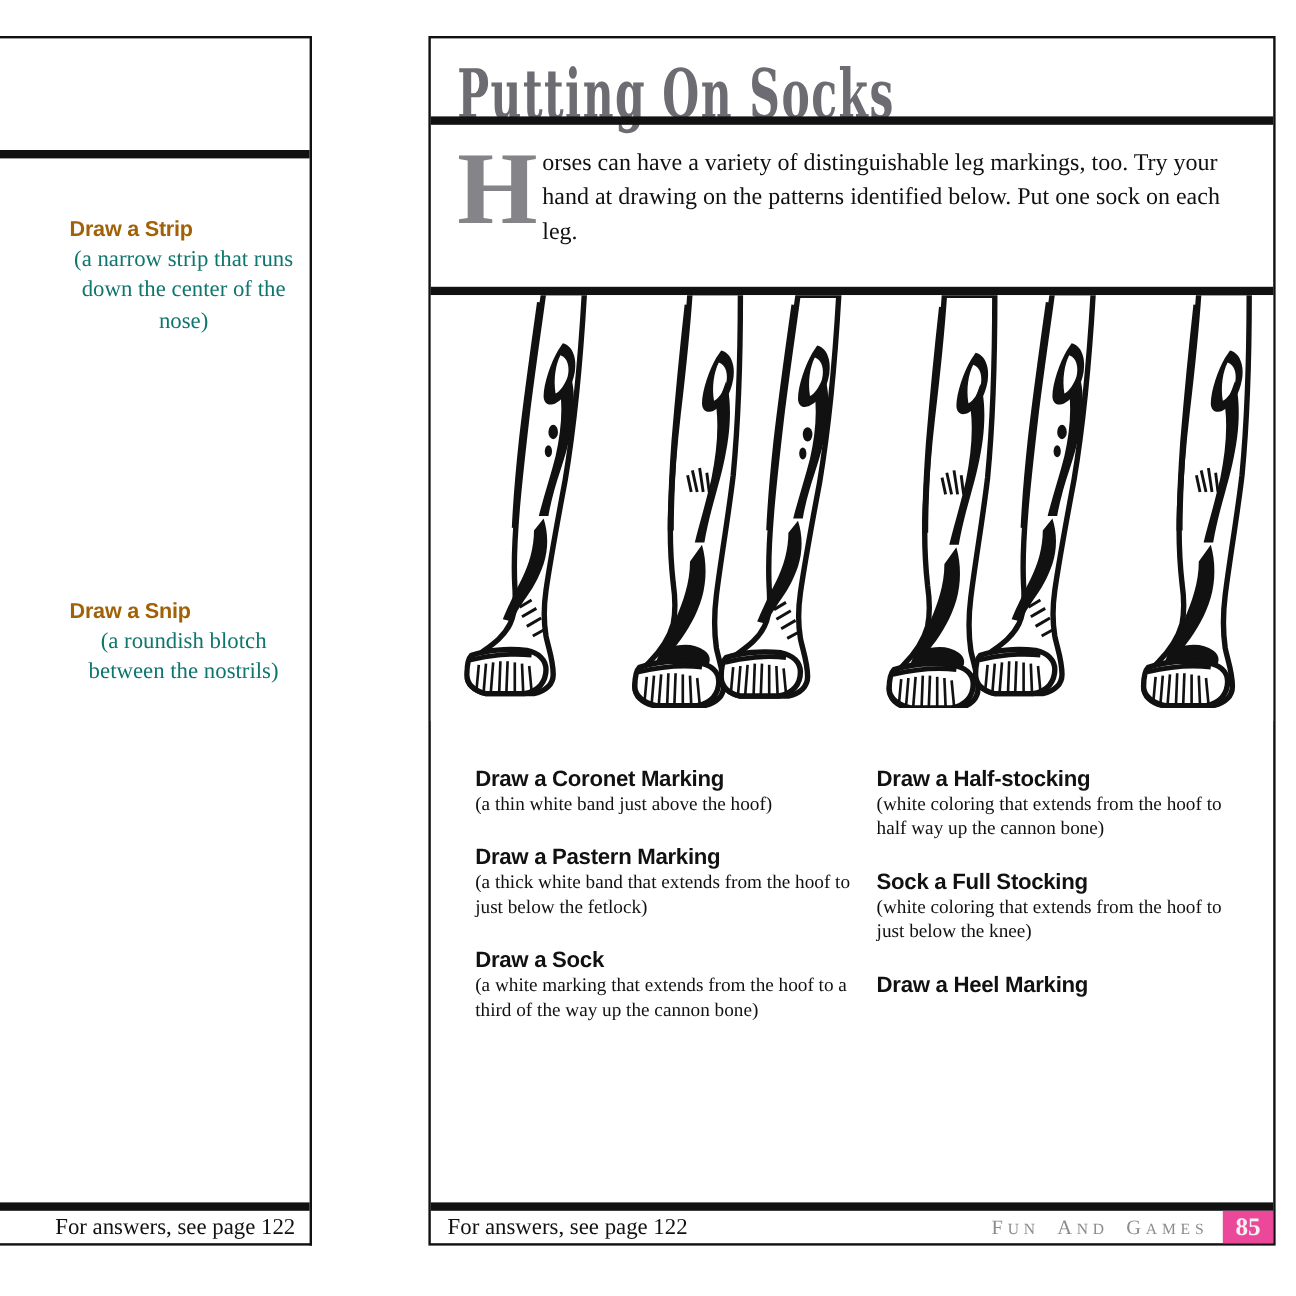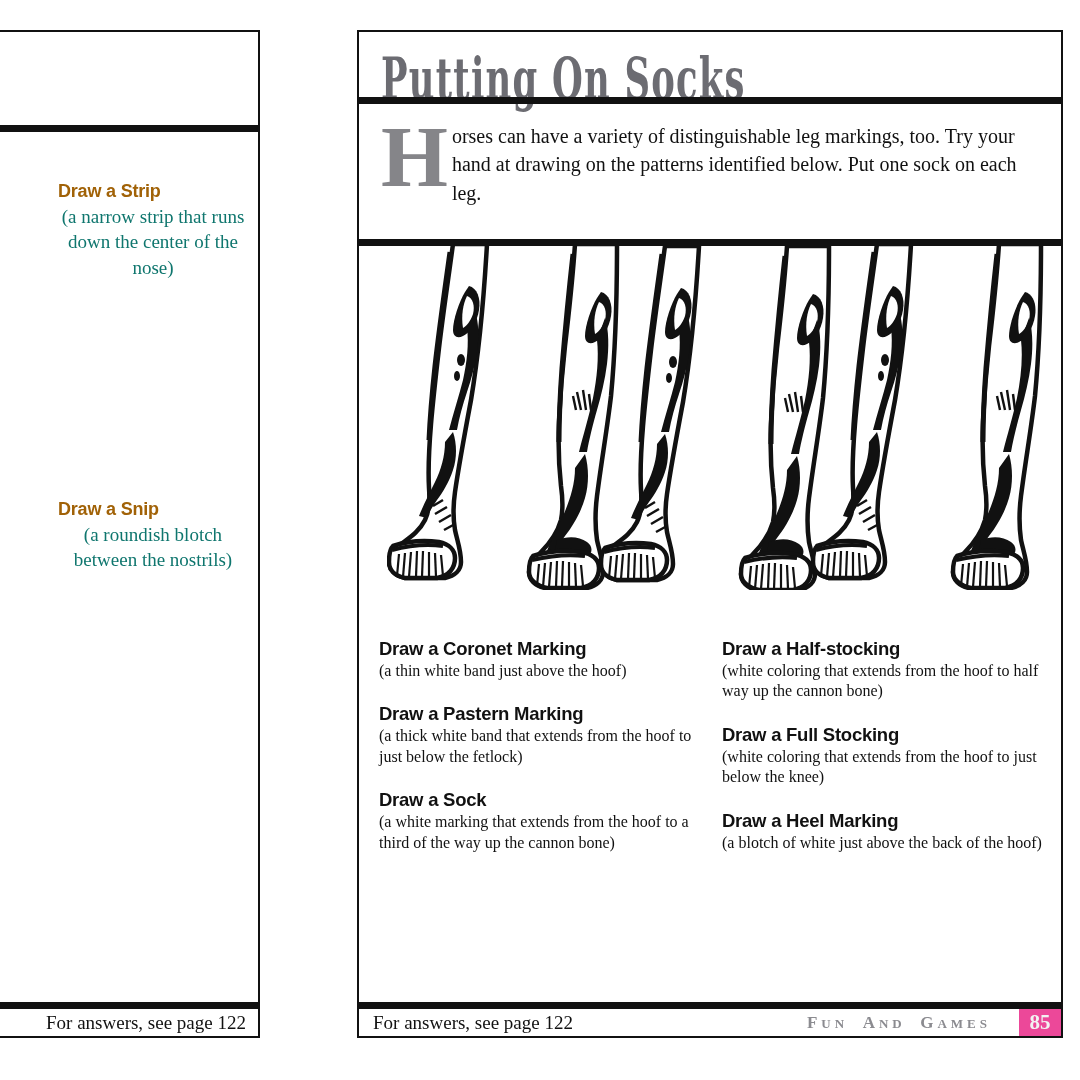--- a/index.html
+++ b/index.html
@@ -74,21 +74,21 @@
 
   
   #illustration{
     position:relative;height:355px;background:#fff;overflow:hidden;
   }
   #illustration svg{display:block;position:absolute;left:28px;top:-6px;}
 
   
   #instructions{
     position:absolute;left:0;right:0;top:598px;bottom:34px;
-    padding:8px 18px 0 20px;box-sizing:border-box;
+    padding:8px 18px 0 37px;box-sizing:border-box;
     display:flex;gap:22px;
   }
   .col{width:334px;}
   .entry{margin-bottom:22px;}
   .entry .hd{
     font-family:"Liberation Sans", sans-serif;font-weight:bold;
     font-size:18.5px;color:#111;letter-spacing:-0.25px;margin-bottom:1px;
   }
   .entry .ds{font-size:16px;line-height:1.28;color:#111;}
 
@@ -96,24 +96,24 @@
   #right-footer{
     position:absolute;left:0;bottom:0;width:100%;height:34px;
     box-sizing:border-box;border-top:7px solid #111;
     display:flex;align-items:center;
   }
   #right-footer .ans{font-size:19px;color:#111;padding-left:14px;}
   #running-head{
     margin-left:auto;
     color:#8b8b90;
     font-family:"Liberation Serif", serif;
-    font-weight:bold;
+    font-weight:normal;
     font-size:13px;
     letter-spacing:4px;
-    padding-right:28px;
+    padding-right:12px;
     white-space:nowrap;
   }
   #running-head .big{font-size:17px;}
   #page-number{
     align-self:stretch;
     background:#ec4899;
     color:#f2f2f2;
     font-family:"Liberation Serif", serif;
     font-weight:bold;
     font-size:21px;
@@ -319,26 +319,25 @@
           <div class="ds">(a white marking that extends from the hoof to a third of the way up the cannon bone)</div>
         </div>
       </div>
 
       <div class="col">
         <div class="entry">
           <div class="hd">Draw a Half-stocking</div>
           <div class="ds">(white coloring that extends from the hoof to half way up the cannon bone)</div>
         </div>
         <div class="entry">
-          <div class="hd">Draw a Full Stocking</div>
+          <div class="hd">Sock a Full Stocking</div>
           <div class="ds">(white coloring that extends from the hoof to just below the knee)</div>
         </div>
         <div class="entry">
           <div class="hd">Draw a Heel Marking</div>
-          <div class="ds">(a blotch of white just above the back of the hoof)</div>
         </div>
       </div>
 
     </div>
 
     <div id="right-footer">
       <div class="ans">For answers, see page 122</div>
       <div id="running-head"><span class="big">F</span>UN&nbsp;&nbsp;<span class="big">A</span>ND&nbsp;&nbsp;<span class="big">G</span>AMES</div>
       <div id="page-number">85</div>
     </div>

